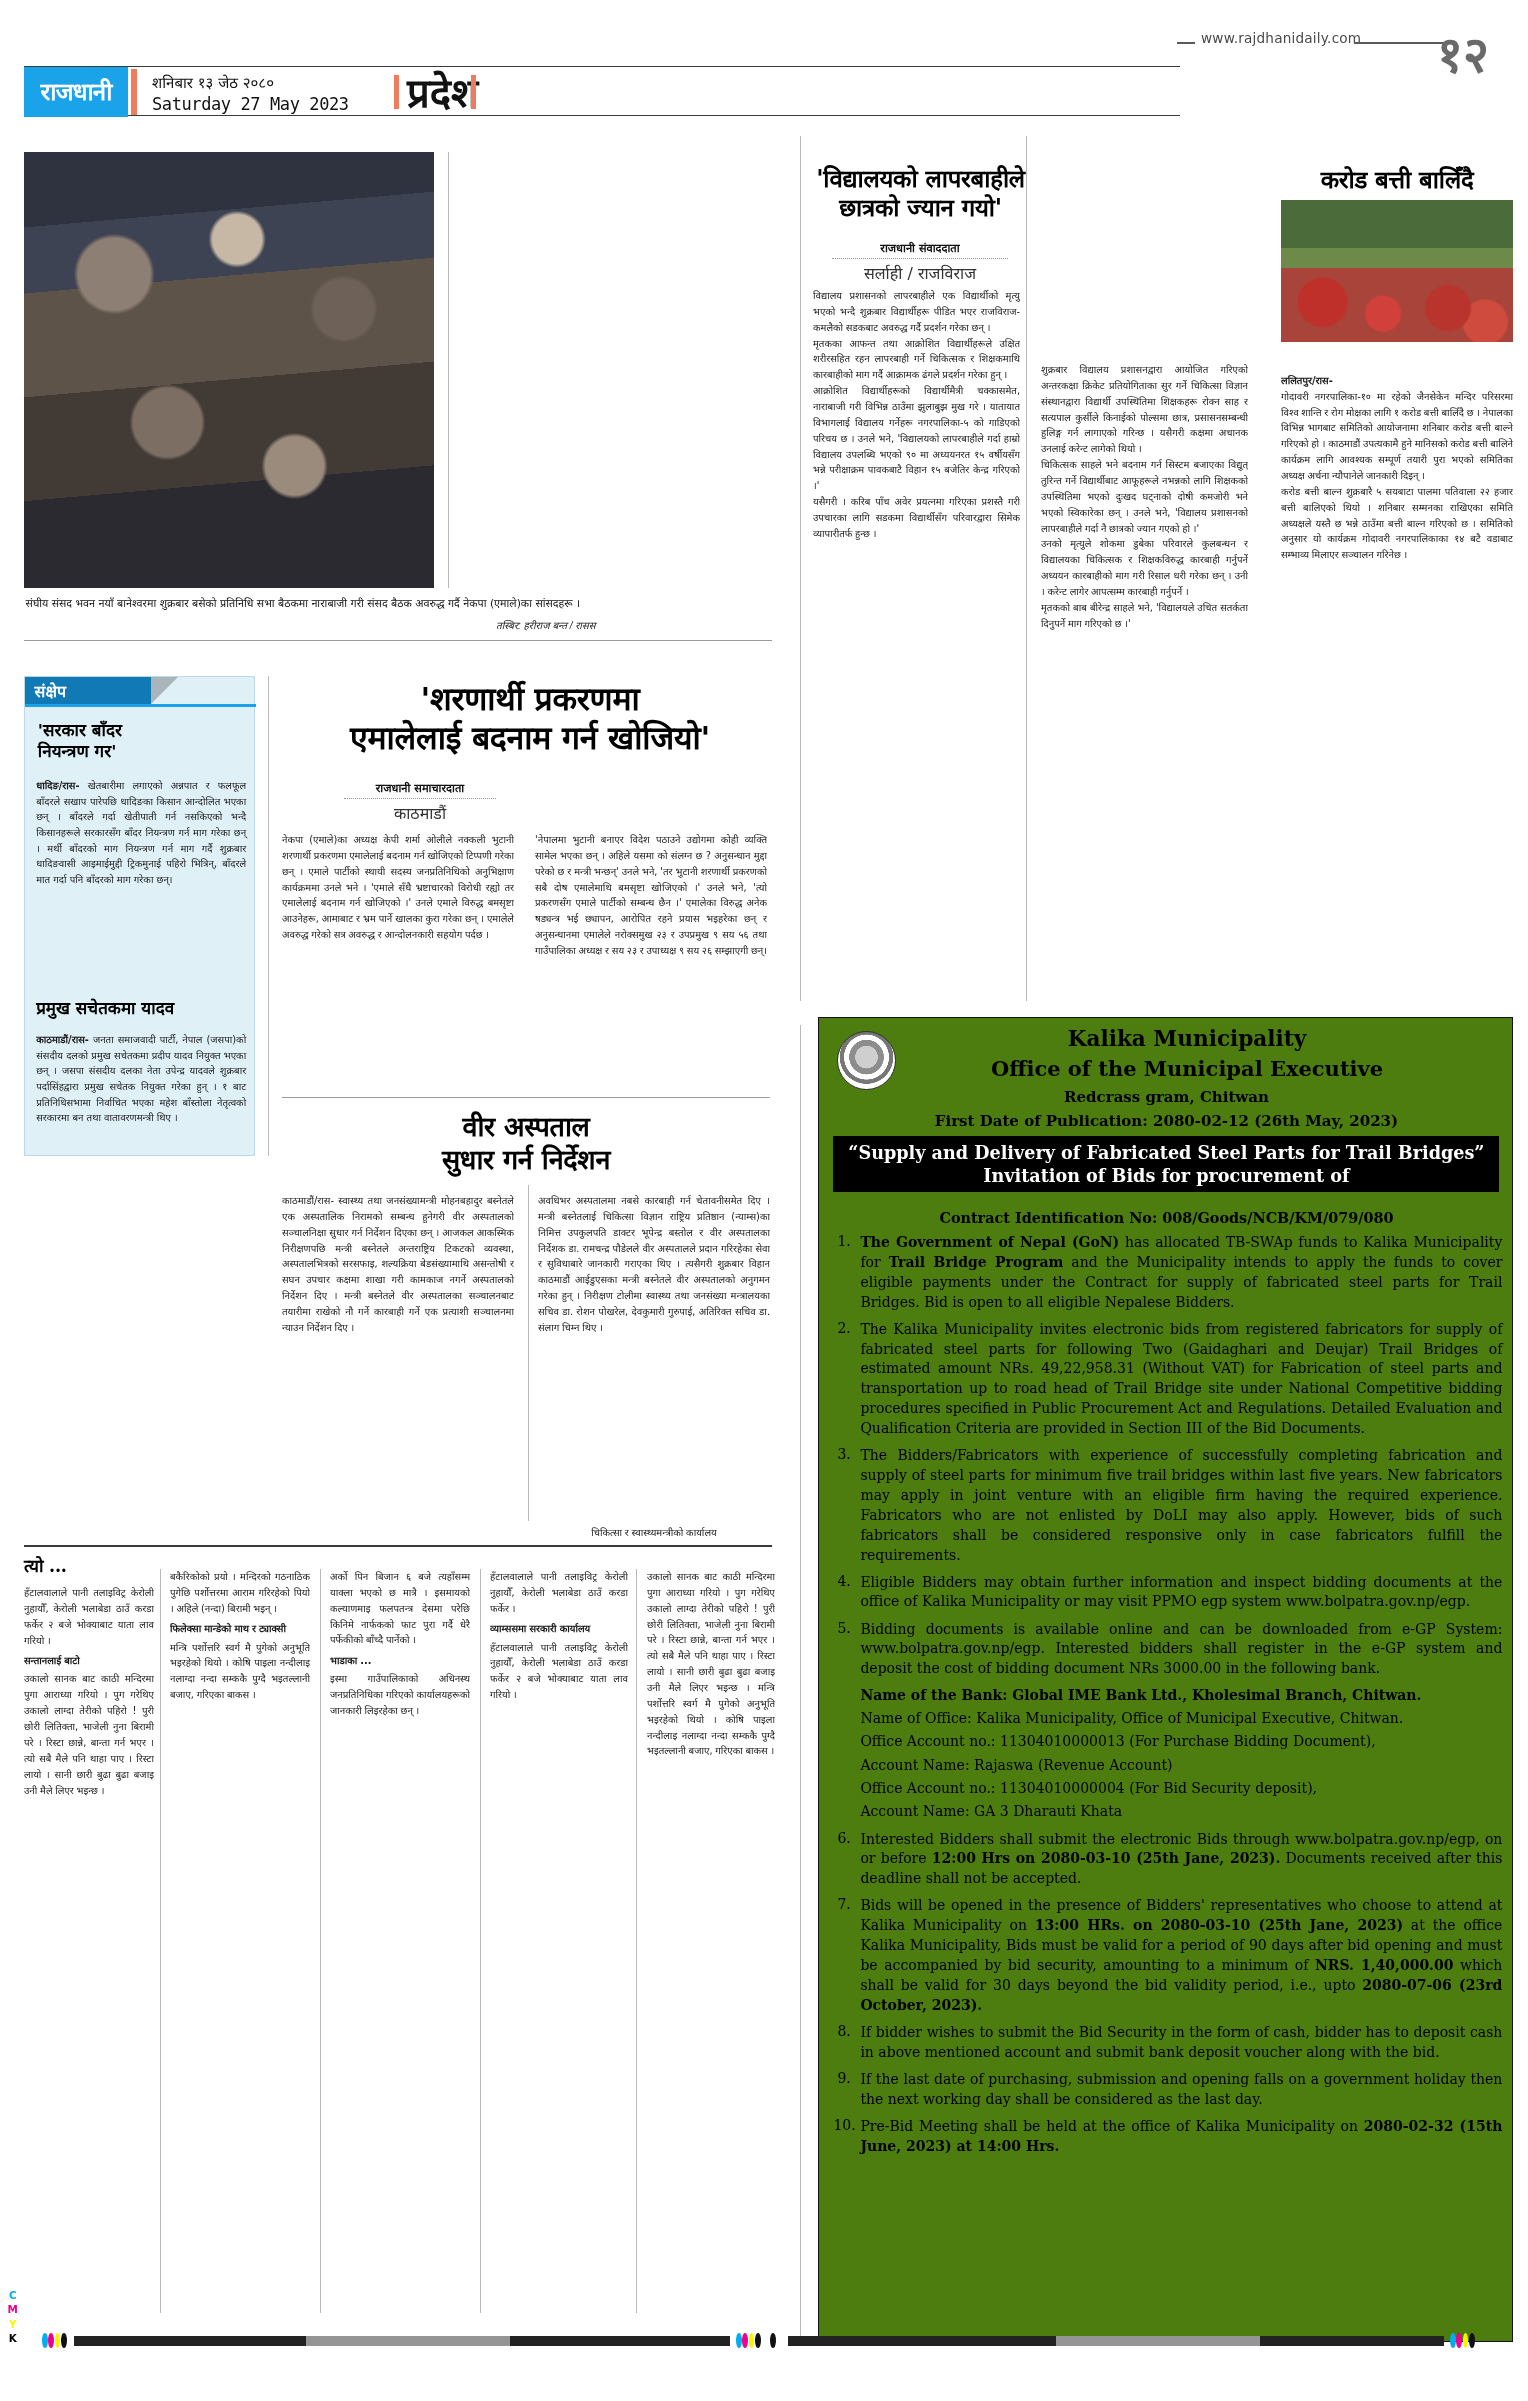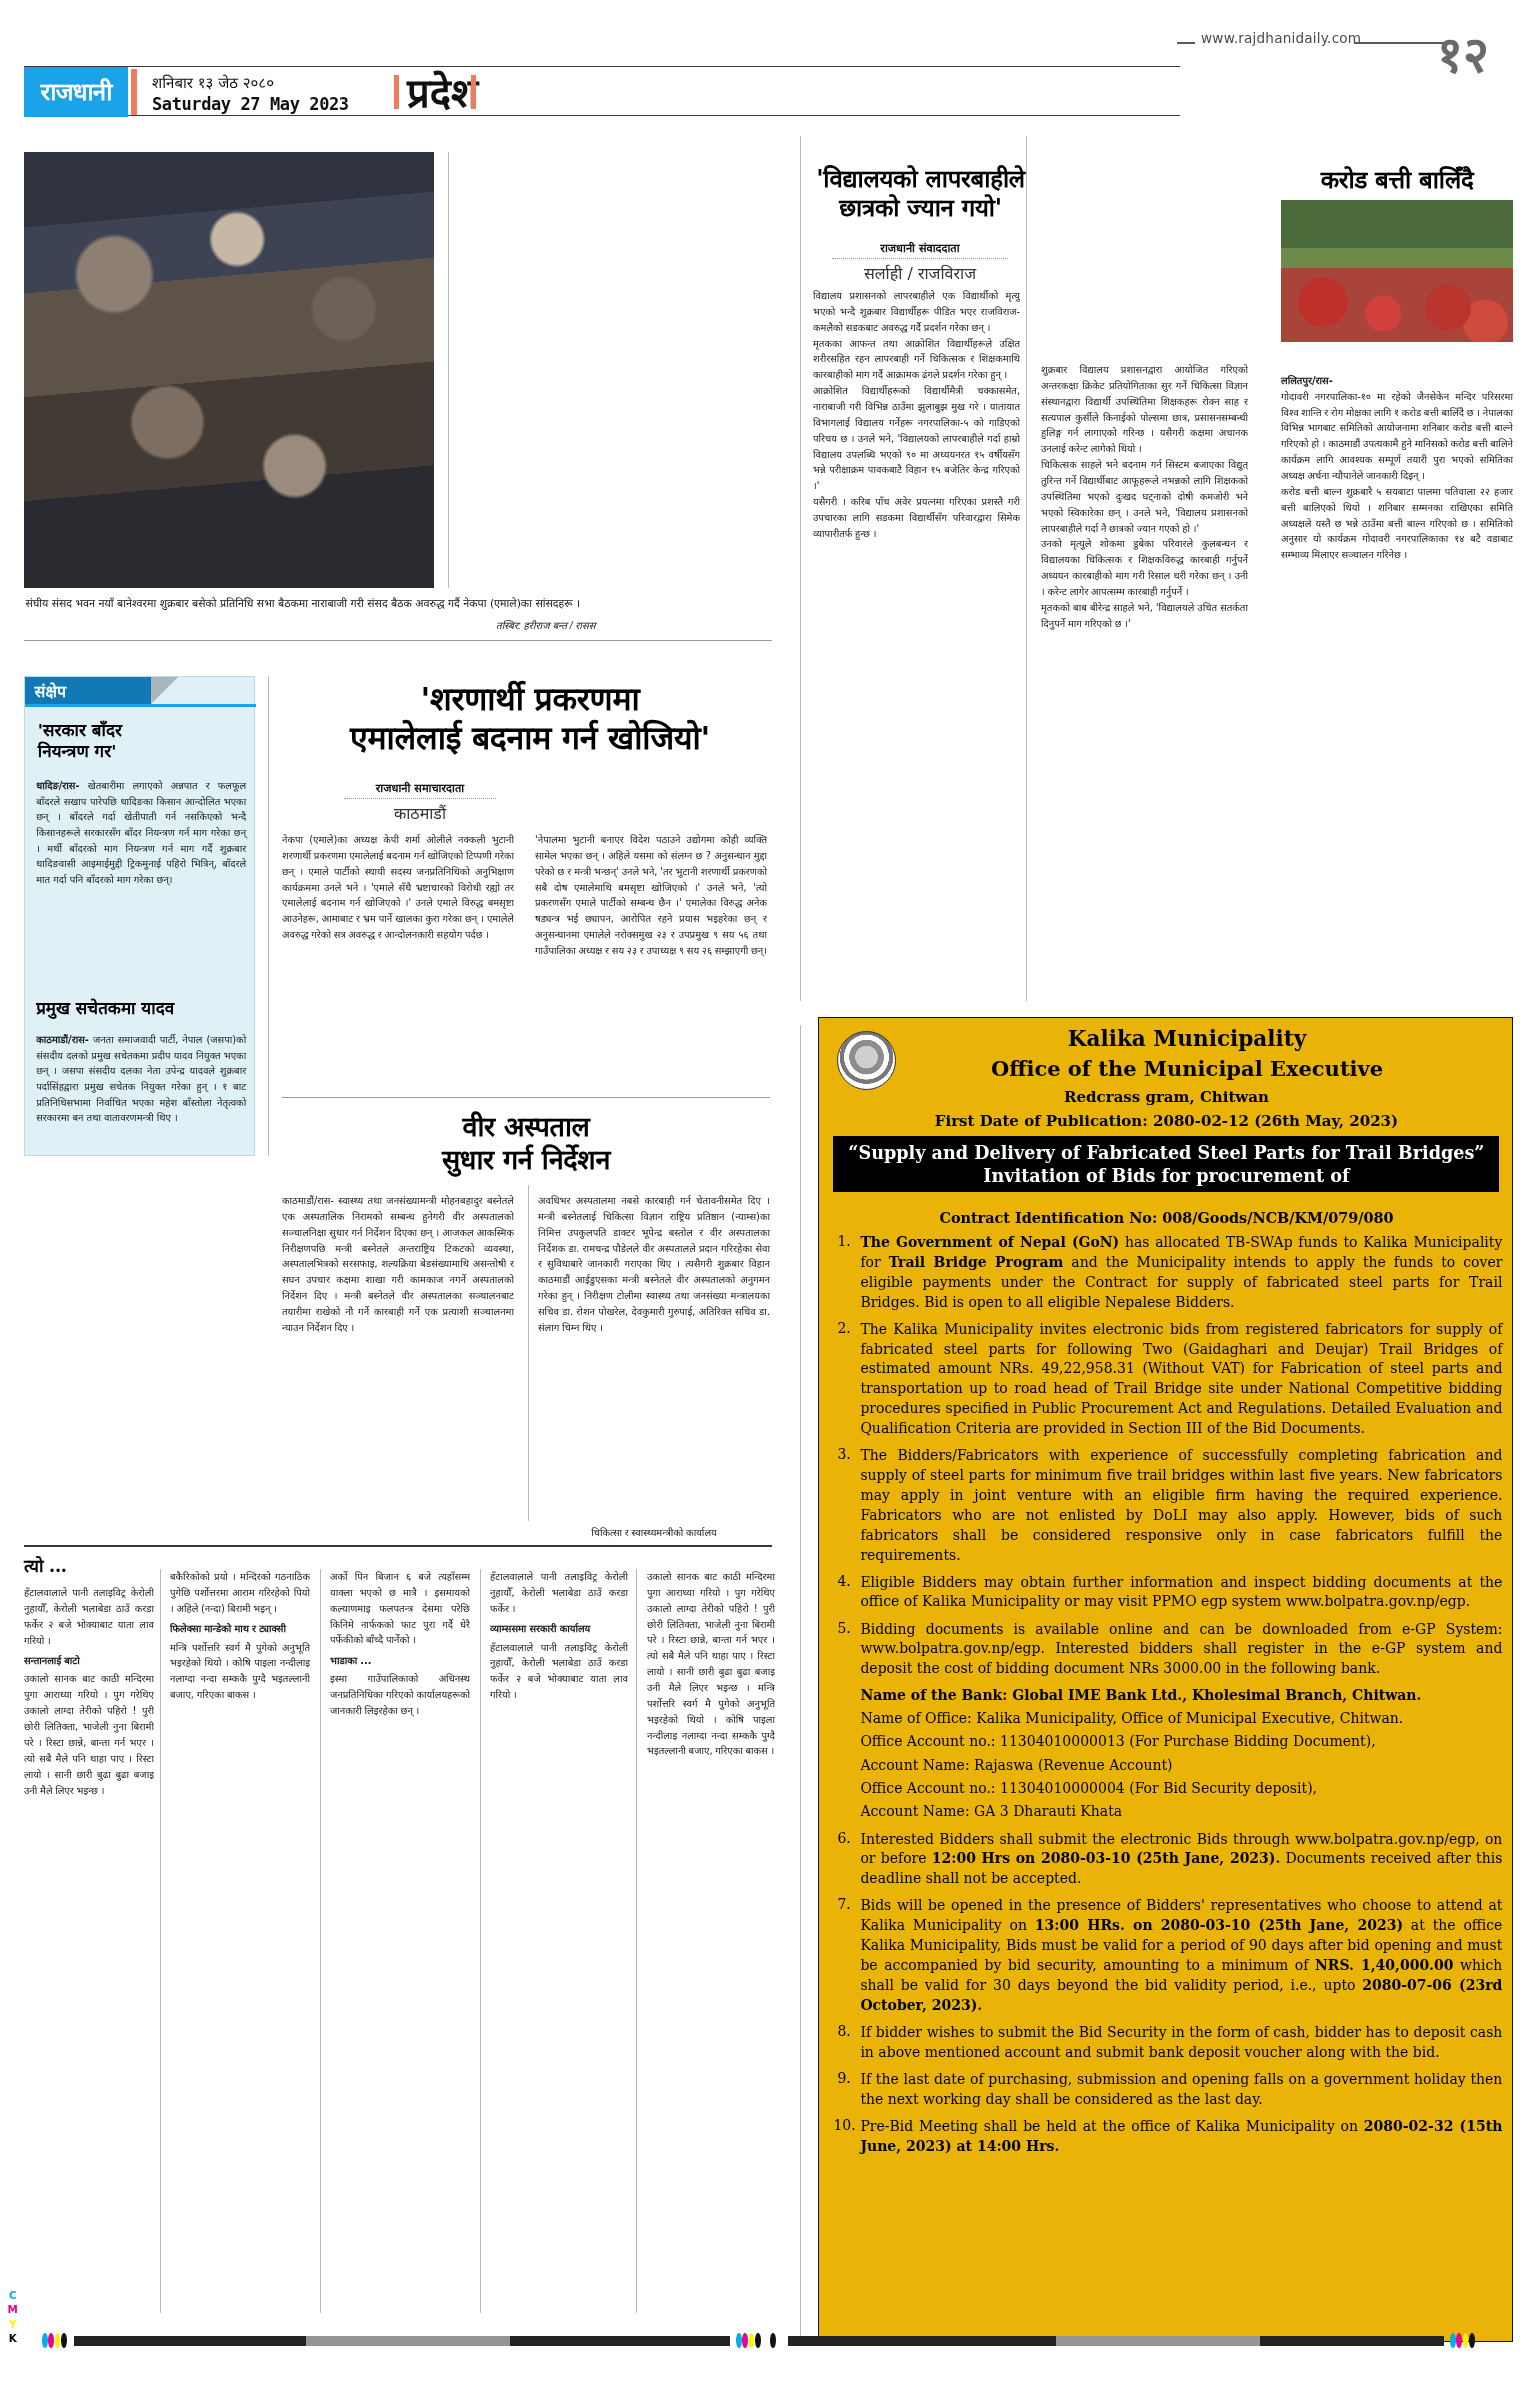--- a/index.html
+++ b/index.html
@@ -38,21 +38,21 @@
     display: flex; align-items: center; justify-content: center;
   }
   .logo-text { font-size: 24px; font-weight: 700; font-family: "DejaVu Sans", sans-serif; line-height: 1; letter-spacing: -0.8px; }
   .logo-bar { position: absolute; left: 107px; top: 1.6px; width: 5.6px; height: 46px; background: #ef7c5c; }
   .date-np {
     position: absolute; left: 128px; top: 4.8px;
     font-size: 15px; font-family: "DejaVu Sans", sans-serif; color: #111;
   }
   .date-en {
     position: absolute; left: 128px; top: 27px;
-    font-size: 17px; font-weight: 700; color: #111;
+    font-size: 17px; font-weight: 400; color: #111;
     font-family: "DejaVu Sans Mono", monospace; letter-spacing: -0.4px;
   }
   .sec-bar-l { position: absolute; left: 370px; top: 8px; width: 4.8px; height: 34px; background: #ef7c5c; }
   .sec-bar-r { position: absolute; left: 447px; top: 8px; width: 4.8px; height: 34px; background: #ef7c5c; }
   .section-title {
     position: absolute; left: 383px; top: 4.8px;
     font-size: 40px; font-weight: 700; color: #111; font-family: "DejaVu Sans", sans-serif; line-height: 42px;
   }
 
   
@@ -136,21 +136,21 @@
     font-size: 17px; line-height: 1.26; color: #000;
   }
   .sankshep .sbody {
     position: absolute; font-family: "DejaVu Sans", sans-serif;
     font-size: 9.8px; line-height: 1.6; color: #1a1a1a; text-align: justify;
   }
 
   
   .advert {
     position: absolute; left: 818px; top: 1017px; width: 695px; height: 1325px;
-    border: 1.6px solid #111; background: #eab308;
+    border: 1.6px solid #111; background: #4d7c0f;
     font-family: "DejaVu Serif", serif; color: #000;
   }
   .ad-seal {
     position: absolute; left: 17.6px; top: 12.8px; width: 59px; height: 59px;
     border-radius: 50%;
     background: radial-gradient(circle at 50% 44%, #cfcfcf 0 26%, #8d8d8d 27% 40%, #ffffff 41% 52%, #777 53% 62%, #fff 63% 100%);
     border: 1.6px solid #333;
   }
   .ad-title {
     position: absolute; left: 88px; top: 8px; width: 560px; text-align: center;

